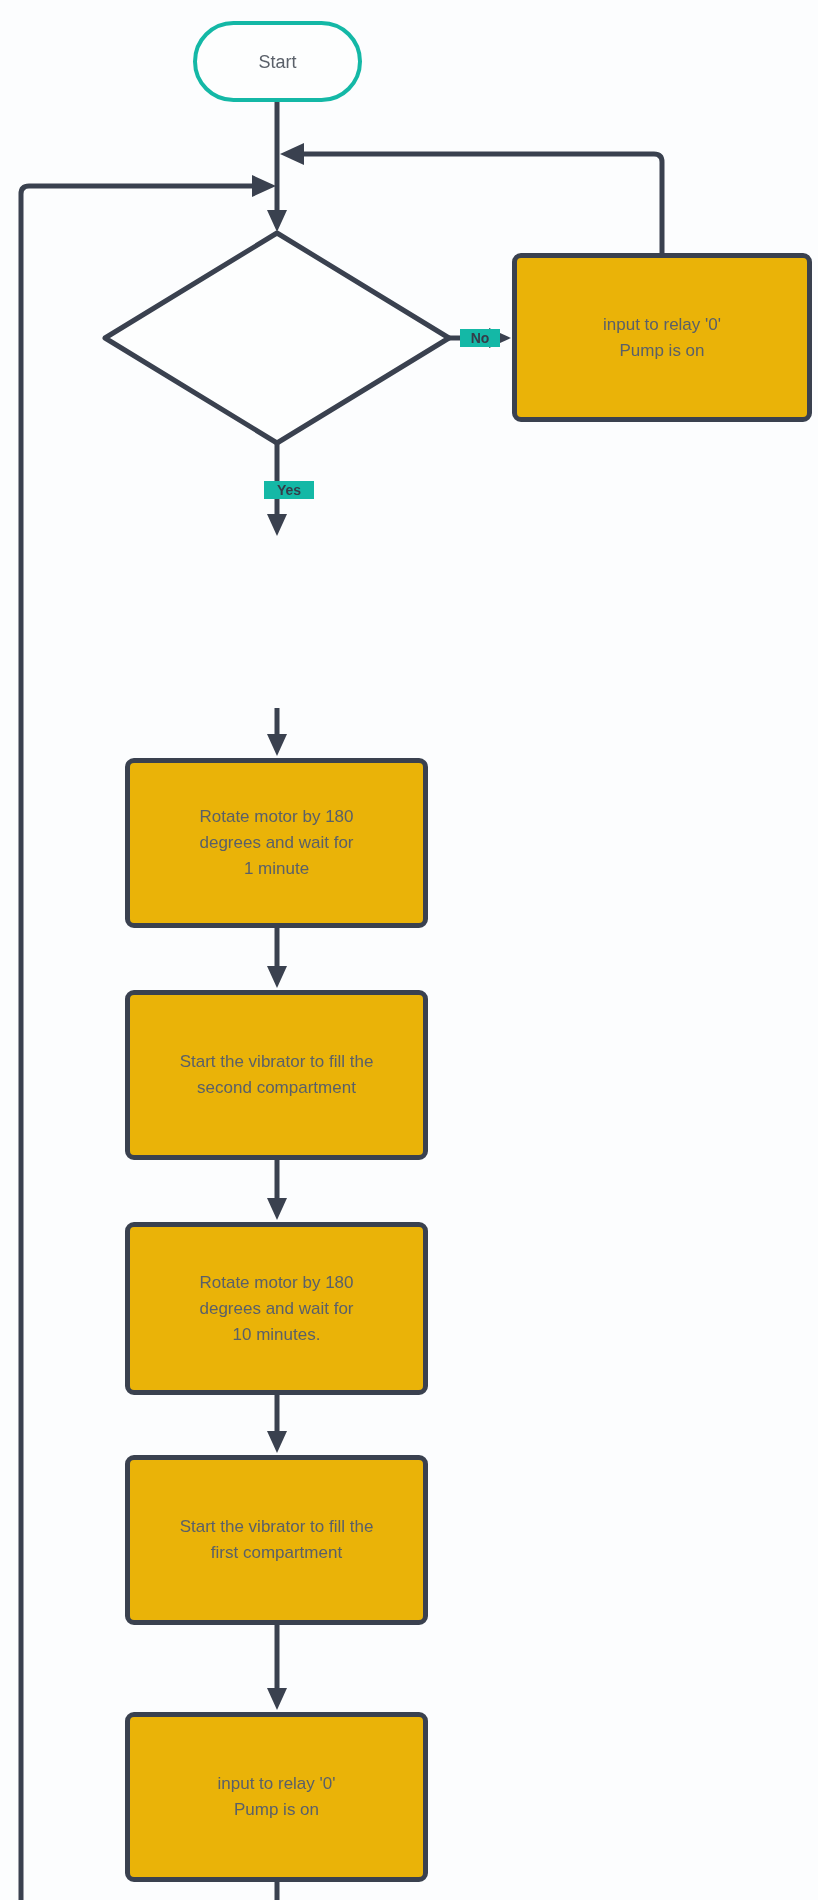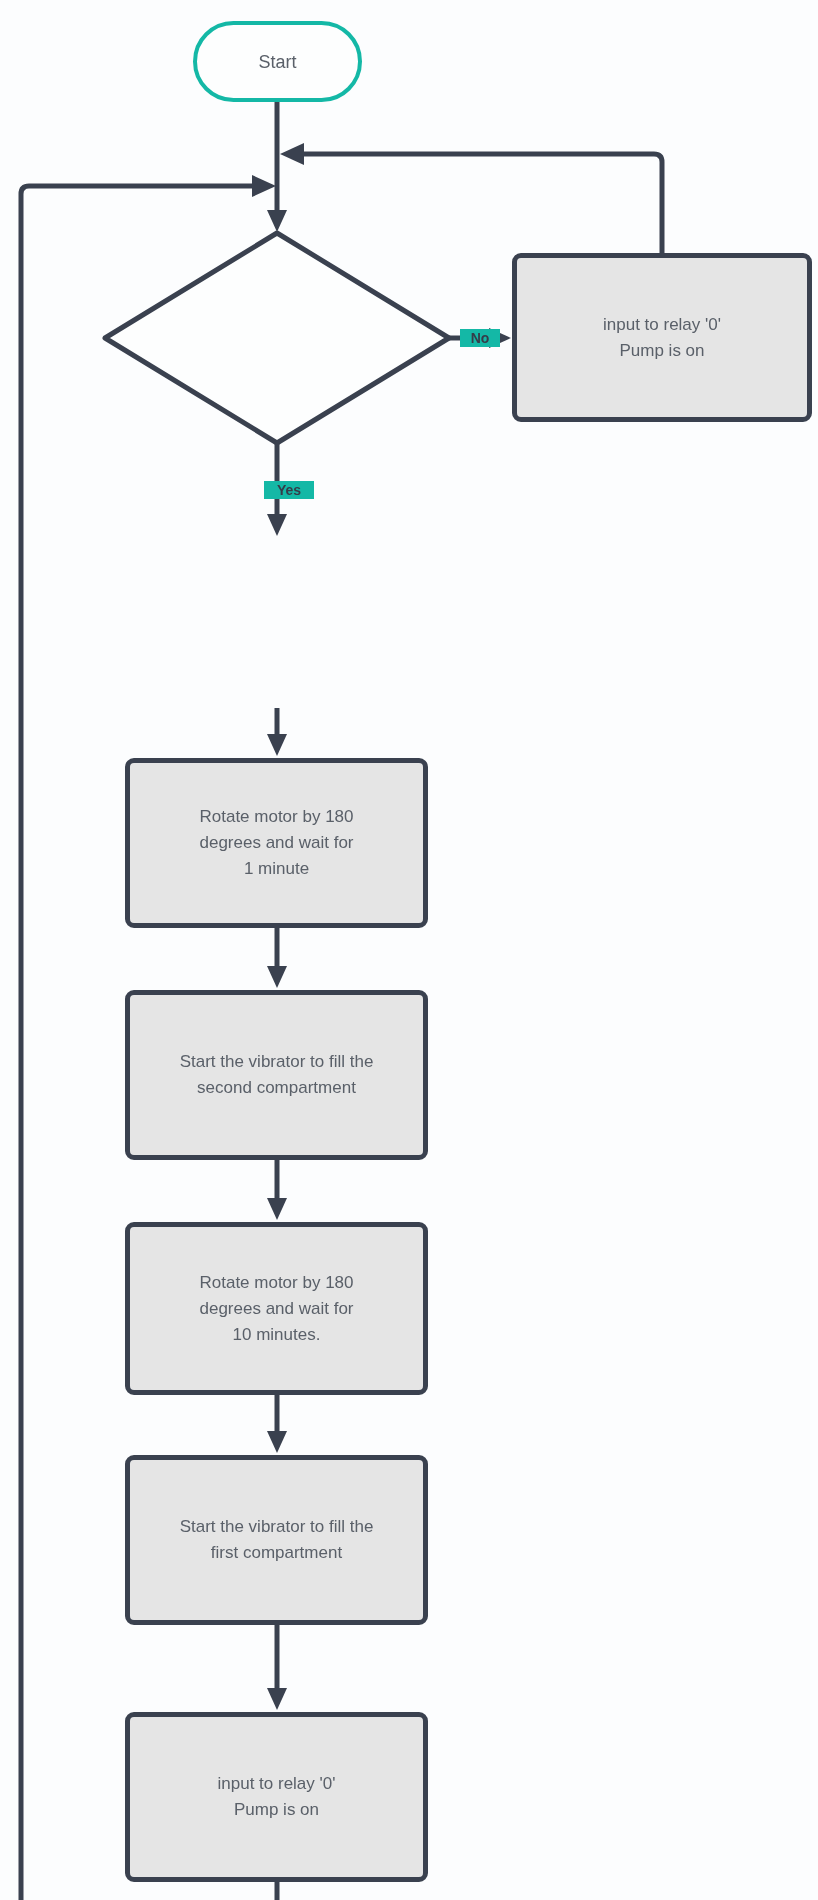--- a/index.html
+++ b/index.html
@@ -45,21 +45,21 @@
     display: flex;
     align-items: center;
     justify-content: center;
     text-align: center;
     color: #5a6069;
     font-size: 17px;
     line-height: 26px;
     white-space: pre-line;
   }
   .process {
-    background: #e5e5e5;
+    background: #eab308;
     border: 5px solid #3a414f;
     border-radius: 9px;
   }
   .terminator {
     background: #fdfefe;
     border: 4px solid #14b8a6;
     border-radius: 41px;
     font-size: 18px;
   }
   .decision-label {

